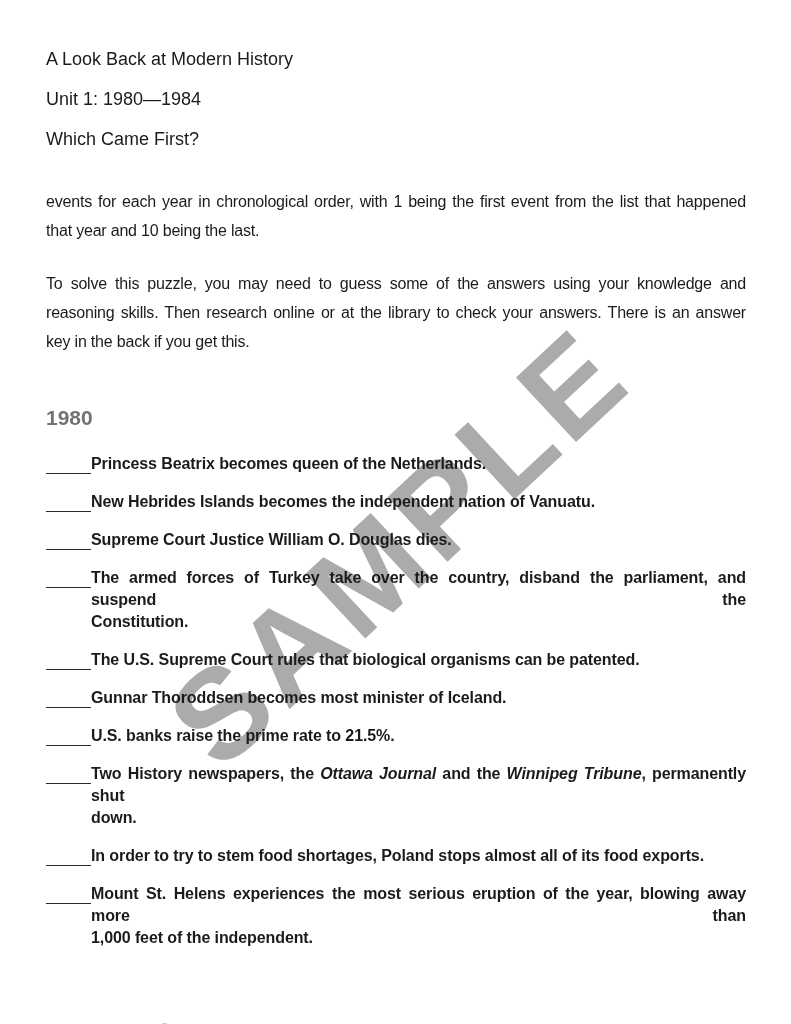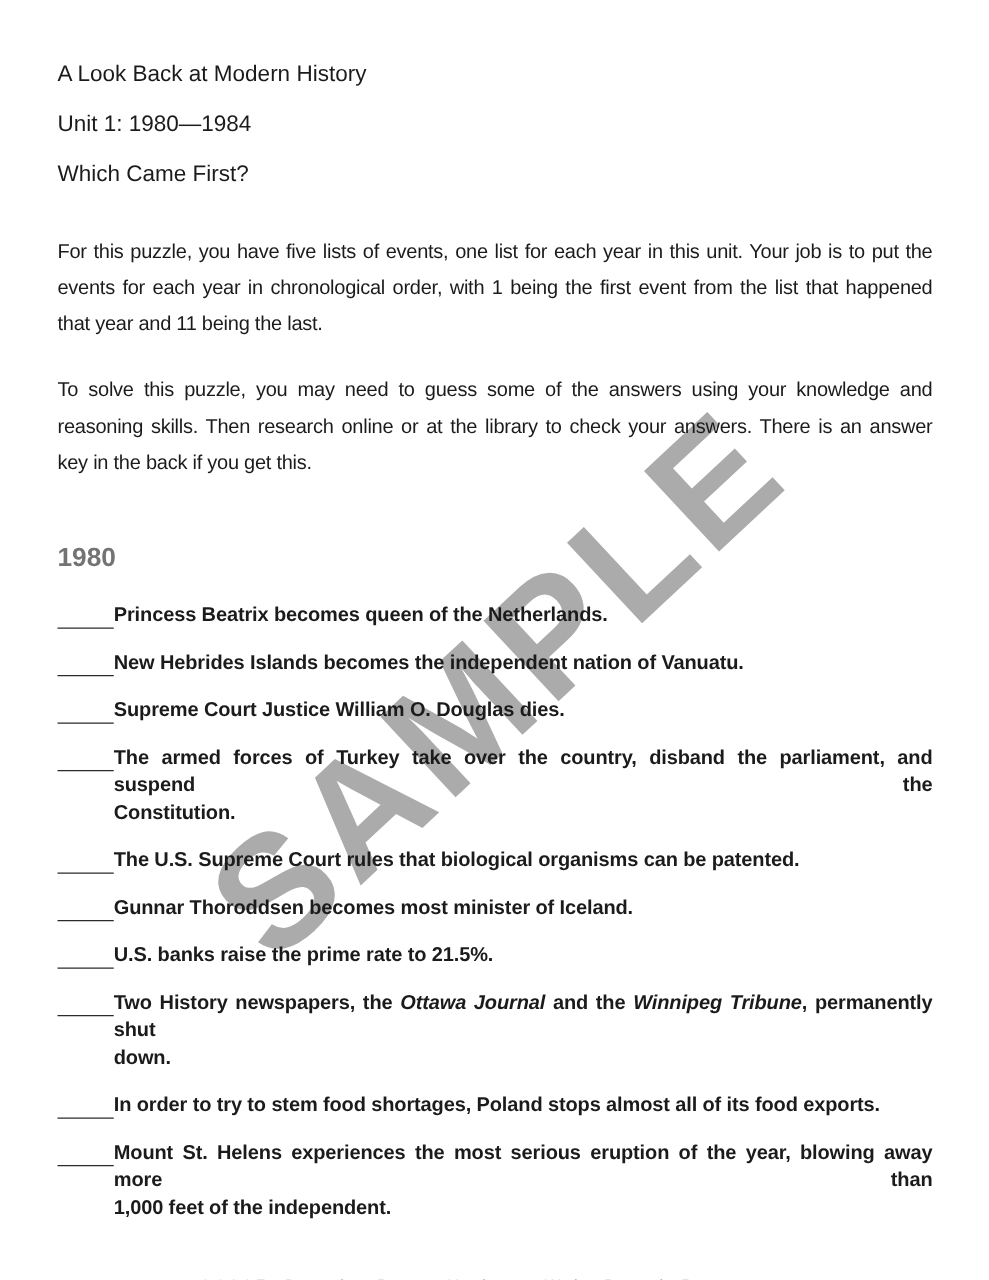--- a/index.html
+++ b/index.html
@@ -93,23 +93,22 @@
 
   <div class="content">
 
     <div class="title-block">
       <div>A Look Back at Modern History</div>
       <div>Unit 1: 1980—1984</div>
       <div>Which Came First?</div>
     </div>
 
     <div class="para para-1">
-      <div class="jl">For this puzzle, you have five lists of events, one list for each year in this unit. Your job is to put the</div>
       <div class="jl">events for each year in chronological order, with 1 being the first event from the list that happened</div>
-      <div>that year and 11 being the last.</div>
+      <div>that year and 10 being the last.</div>
     </div>
 
     <div class="para para-2">
       <div class="jl">To solve this puzzle, you may need to guess some of the answers using your knowledge and</div>
       <div class="jl">reasoning skills. Then research online or at the library to check your answers. There is an answer</div>
       <div>key in the back if you get this.</div>
     </div>
 
     <div class="year-heading">1980</div>
 

